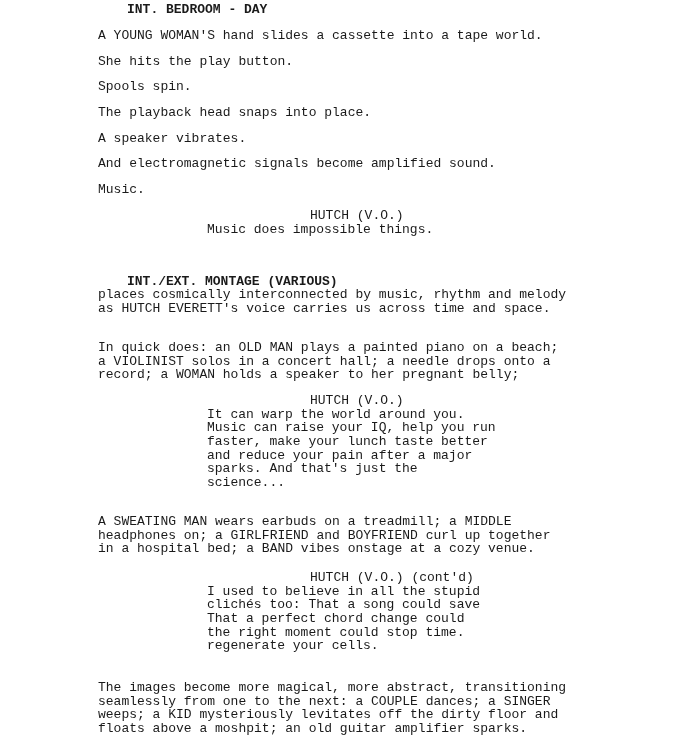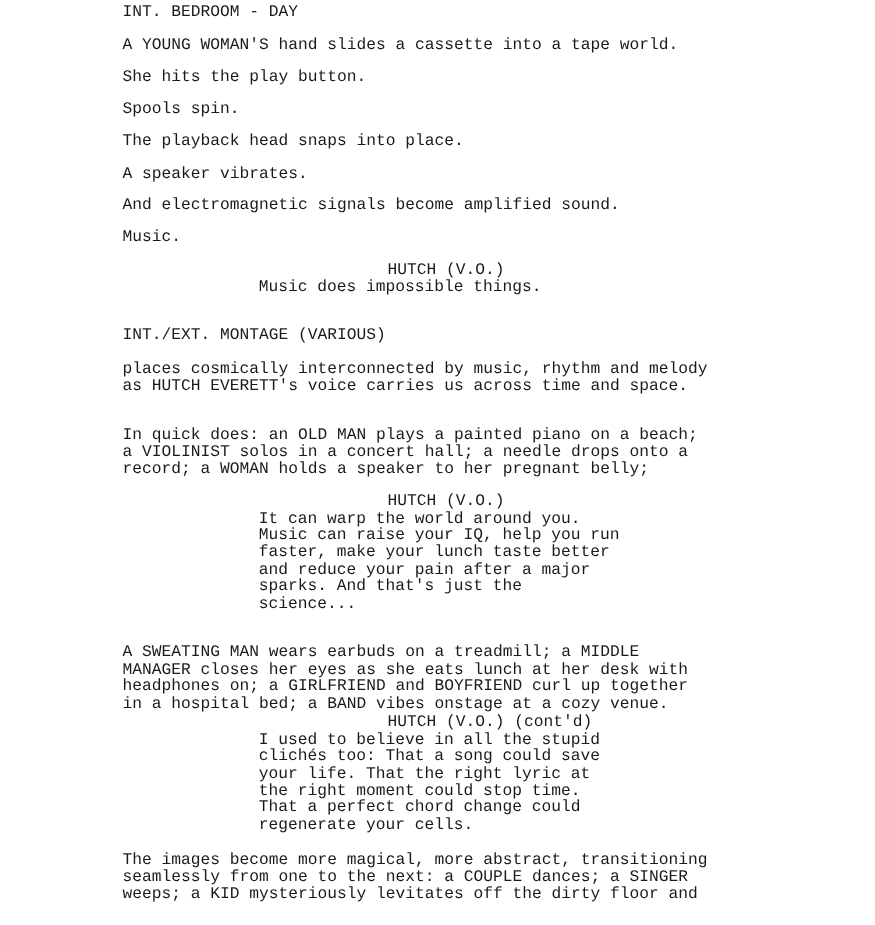--- a/index.html
+++ b/index.html
@@ -4,21 +4,21 @@
 <style>
   html, body { margin: 0; padding: 0; background: #ffffff; }
   body {
     width: 700px; height: 740px; overflow: hidden; position: relative;
     font-family: "Liberation Mono", "DejaVu Sans Mono", monospace;
     font-size: 13px; color: #1a1a1a;
   }
   .page { position: absolute; left: 98px; top: 0; width: 560px; }
   .line { white-space: pre; line-height: 13.7px; height: 13.7px; }
   .blk { position: absolute; left: 0; }
-  .slug { font-weight: normal; }
+  .slug { font-weight: bold; margin-left: 29px; }
   .char { padding-left: 212px; }
   .dlg { padding-left: 109px; }
 </style>
 </head>
 <body>
 
 <div class="page">
 
   <div class="blk line slug" style="top:3px">INT. BEDROOM - DAY</div>
 
@@ -28,21 +28,21 @@
   <div class="blk line" style="top:106px">The playback head snaps into place.</div>
   <div class="blk line" style="top:132px">A speaker vibrates.</div>
   <div class="blk line" style="top:157px">And electromagnetic signals become amplified sound.</div>
   <div class="blk line" style="top:183px">Music.</div>
 
   <div class="blk" style="top:209px">
     <div class="line char">HUTCH (V.O.)</div>
     <div class="line dlg">Music does impossible things.</div>
   </div>
 
-  <div class="blk line slug" style="top:261px">INT./EXT. MONTAGE (VARIOUS)</div>
+  <div class="blk line slug" style="top:275px">INT./EXT. MONTAGE (VARIOUS)</div>
 
   <div class="blk" style="top:288px">
     <div class="line">places cosmically interconnected by music, rhythm and melody</div>
     <div class="line">as HUTCH EVERETT's voice carries us across time and space.</div>
   </div>
 
   <div class="blk" style="top:341px">
     <div class="line">In quick does: an OLD MAN plays a painted piano on a beach;</div>
     <div class="line">a VIOLINIST solos in a concert hall; a needle drops onto a</div>
     <div class="line">record; a WOMAN holds a speaker to her pregnant belly;</div>
@@ -53,34 +53,33 @@
     <div class="line dlg">It can warp the world around you.</div>
     <div class="line dlg">Music can raise your IQ, help you run</div>
     <div class="line dlg">faster, make your lunch taste better</div>
     <div class="line dlg">and reduce your pain after a major</div>
     <div class="line dlg">sparks. And that's just the</div>
     <div class="line dlg">science...</div>
   </div>
 
   <div class="blk" style="top:515px">
     <div class="line">A SWEATING MAN wears earbuds on a treadmill; a MIDDLE</div>
-    <div class="line">MANAGER closes her eyes as she eats lunch at her desk with</div>
     <div class="line">headphones on; a GIRLFRIEND and BOYFRIEND curl up together</div>
     <div class="line">in a hospital bed; a BAND vibes onstage at a cozy venue.</div>
   </div>
 
   <div class="blk" style="top:571px">
     <div class="line char">HUTCH (V.O.) (cont'd)</div>
     <div class="line dlg">I used to believe in all the stupid</div>
     <div class="line dlg">clichés too: That a song could save</div>
-    <div class="line dlg">your life. That the right lyric at</div>
+    <div class="line dlg">That a perfect chord change could</div>
     <div class="line dlg">the right moment could stop time.</div>
-    <div class="line dlg">That a perfect chord change could</div>
     <div class="line dlg">regenerate your cells.</div>
   </div>
 
   <div class="blk" style="top:681px">
     <div class="line">The images become more magical, more abstract, transitioning</div>
     <div class="line">seamlessly from one to the next: a COUPLE dances; a SINGER</div>
     <div class="line">weeps; a KID mysteriously levitates off the dirty floor and</div>
+    <div class="line">floats above a moshpit; an old guitar amplifier sparks.</div>
   </div>
 
 </div>
 
 </body></html>

